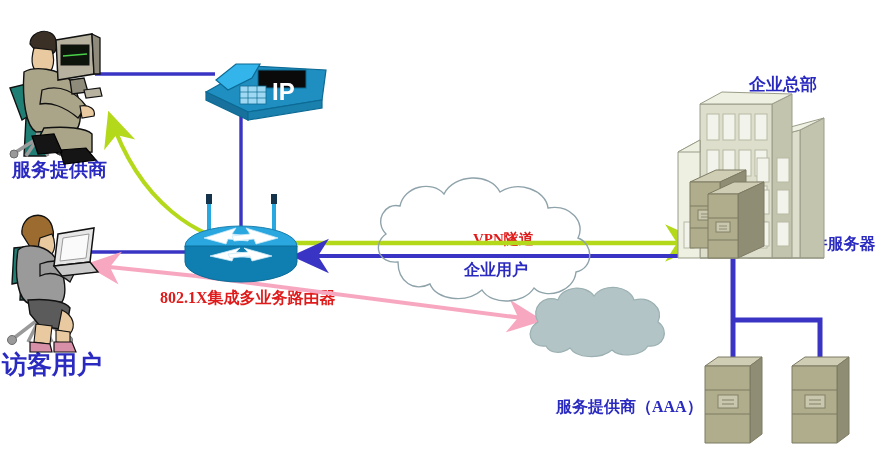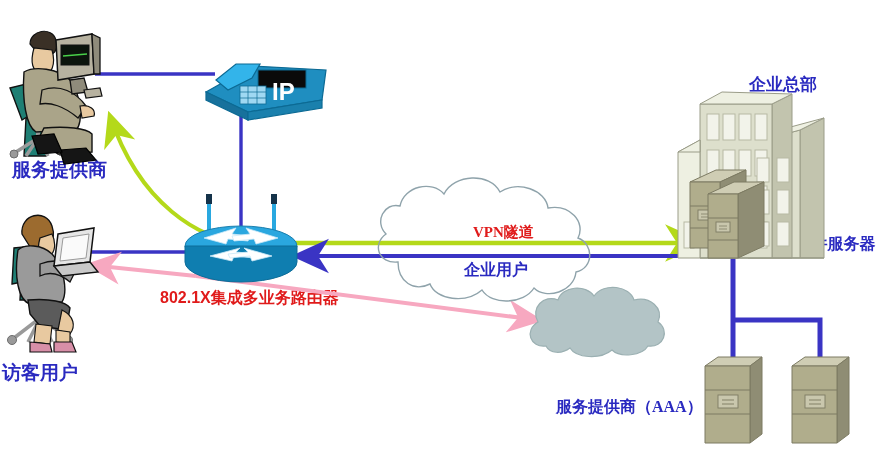--- a/index.html
+++ b/index.html
@@ -298,25 +298,25 @@
       <line x1="792" y1="414" x2="837" y2="414" stroke="#7d7b63" stroke-width="1"></line>
       <rect x="805" y="395" width="20" height="13" fill="#c9c7ad" stroke="#7d7b63" stroke-width="0.9"></rect>
       <line x1="809" y1="400" x2="821" y2="400" stroke="#8f8d74" stroke-width="1.2"></line>
       <line x1="809" y1="404" x2="821" y2="404" stroke="#8f8d74" stroke-width="1.2"></line>
     </g>
   </svg>
 
 
   <div class="label label-blue" style="left:12px; top:160px; font-size:19px;">服务提供商</div>
 
-  <div class="label label-blue" style="left:2px; top:352px; font-size:19px;margin-top:11px;">访客用户</div>
-
-  <div class="label label-red" style="left:160px; top:290px; font-size:16px; font-family:Liberation Sans, sans-serif;">802.1X集成多业务路由器</div>
-
-  <div class="label label-red" style="left:473px; top:225px; font-size:15px;">VPN隧道</div>
+  <div class="label label-blue" style="left:2px; top:352px; font-size:25px;">访客用户</div>
+
+  <div class="label label-red" style="left:160px; top:290px; font-size:16px; font-family:Liberation Serif, serif;">802.1X集成多业务路由器</div>
+
+  <div class="label label-red" style="left:473px; top:232px; font-size:15px;">VPN隧道</div>
 
   <div class="label label-blue" style="left:464px; top:262px; font-size:16px;">企业用户</div>
 
   <div class="label label-blue" style="left:561px; top:311px; font-size:18px;">互联网</div>
 
   <div class="label label-blue" style="left:749px; top:76px; font-size:17px;">企业总部</div>
 
   <div class="label label-blue" style="left:727px; top:236px; font-size:16px;">文件/电子邮件服务器</div>
 
   <div class="label label-blue" style="left:556px; top:399px; font-size:16px;">服务提供商（AAA）</div>

